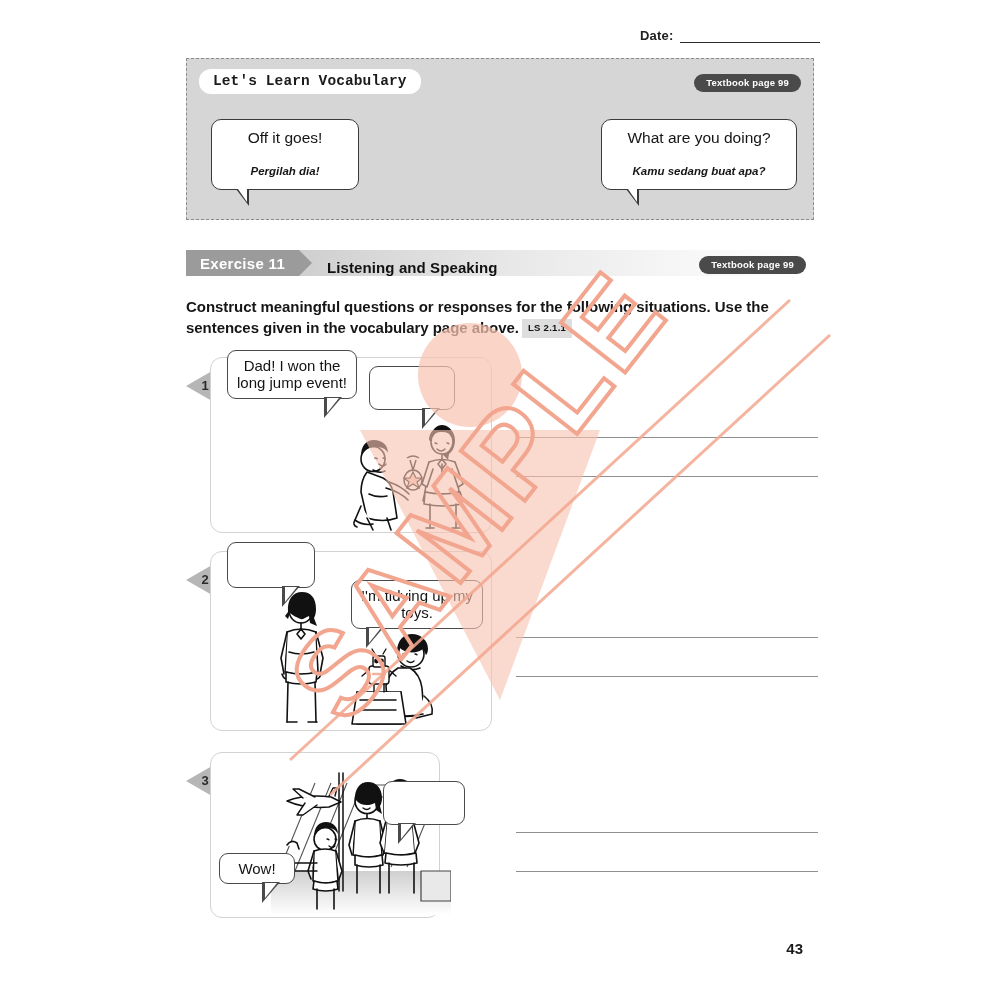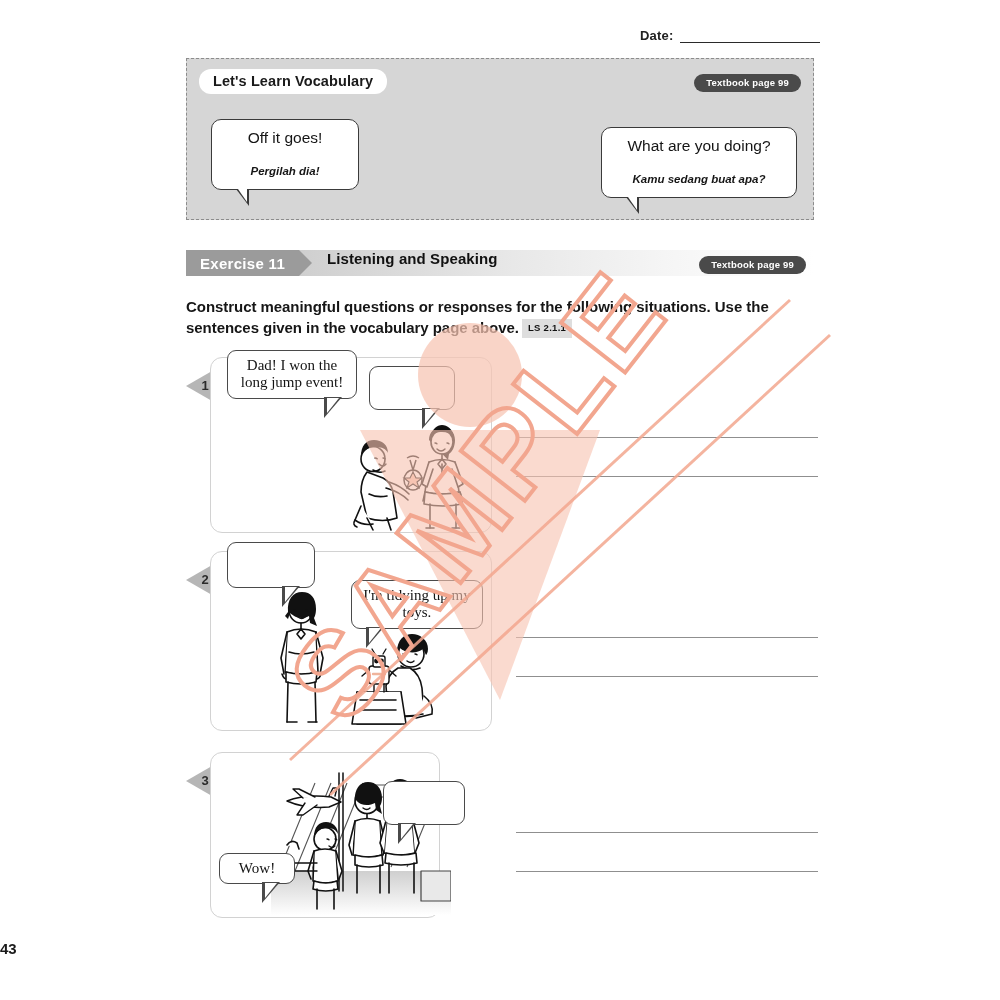--- a/index.html
+++ b/index.html
@@ -64,20 +64,21 @@
     left: 12px;
     top: 10px;
     background: #ffffff;
     border-radius: 12px;
     padding: 4px 14px 5px 14px;
     font-size: 14.5px;
     font-weight: 600;
     color: #1a1a1a;
     letter-spacing: .1px;
     white-space: nowrap;
+    font-family: Liberation Mono, monospace;
   }
   .ref-badge {
     background: #4a4a4a;
     color: #ffffff;
     border-radius: 9px;
     font-size: 9.5px;
     font-weight: 600;
     letter-spacing: .2px;
     padding: 3px 12px 4px 12px;
     white-space: nowrap;
@@ -136,32 +137,32 @@
   }
   .vbub .tail-in {
     left: 26px;
     bottom: -13px;
     border-width: 13px 0 0 9px;
     border-color: #ffffff transparent transparent transparent;
   }
 
   .vbub-1 { left: 24px; top: 0px; width: 148px; }
   .vbub-2 { left: 220px; top: 0px; width: 148px; }
-  .vbub-3 { left: 414px; top: 8px; width: 196px; }
+  .vbub-3 { left: 414px; top: 0px; width: 196px; }
 
   
   .ex-header {
     position: absolute;
     left: 186px;
     top: 250px;
     width: 628px;
     height: 26px;
     background: linear-gradient(to right, #d9d9d9 0%, #cfcfcf 18%, #e8e8e8 52%, #f6f6f6 78%, #ffffff 100%);
     display: flex;
-    align-items: flex-start;
+    align-items: flex-end;
   }
   .ex-tag {
     position: relative;
     height: 26px;
     background: #9b9b9b;
     color: #ffffff;
     font-size: 15px;
     font-weight: 600;
     letter-spacing: .3px;
     display: flex;
@@ -277,21 +278,20 @@
     box-sizing: border-box;
     text-align: center;
     z-index: 4;
     padding: 6px 8px;
   }
   .sbub .txt {
     font-size: 15px;
     font-weight: 500;
     line-height: 1.16;
     color: #141414;
-    font-family: Liberation Serif, serif;
   }
   .sbub .stail {
     position: absolute;
     width: 0; height: 0;
     border-style: solid;
   }
   .sbub .stail-in {
     position: absolute;
     width: 0; height: 0;
     border-style: solid;
@@ -343,21 +343,21 @@
     width: 1000px; height: 1000px;
     pointer-events: none;
     z-index: 30;
   }
 
   .page-number {
     position: absolute;
     left: 0;
     top: 940px;
     width: 803px;
-    text-align: left;
+    text-align: right;
     font-size: 15px;
     font-weight: 700;
     color: #1a1a1a;
   }
 </style>
 </head>
 <body>
 
 <div class="page">
 

